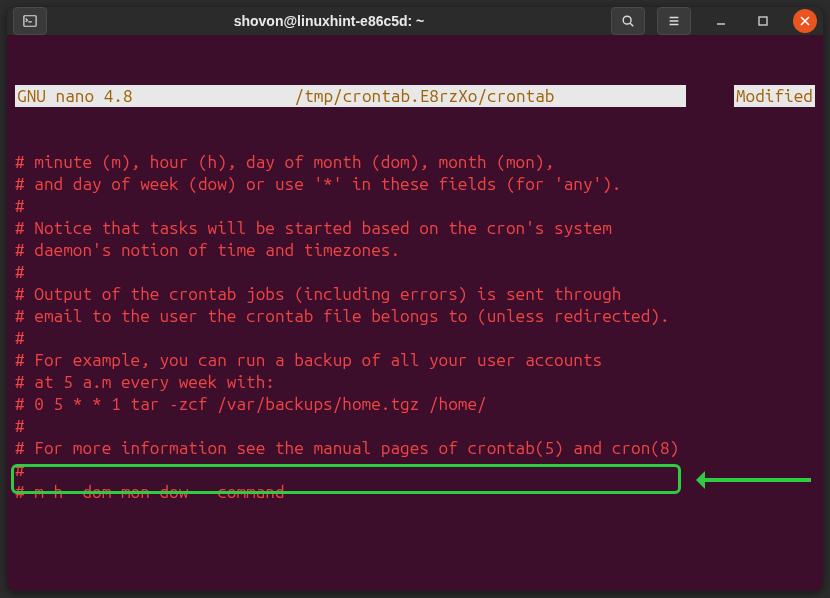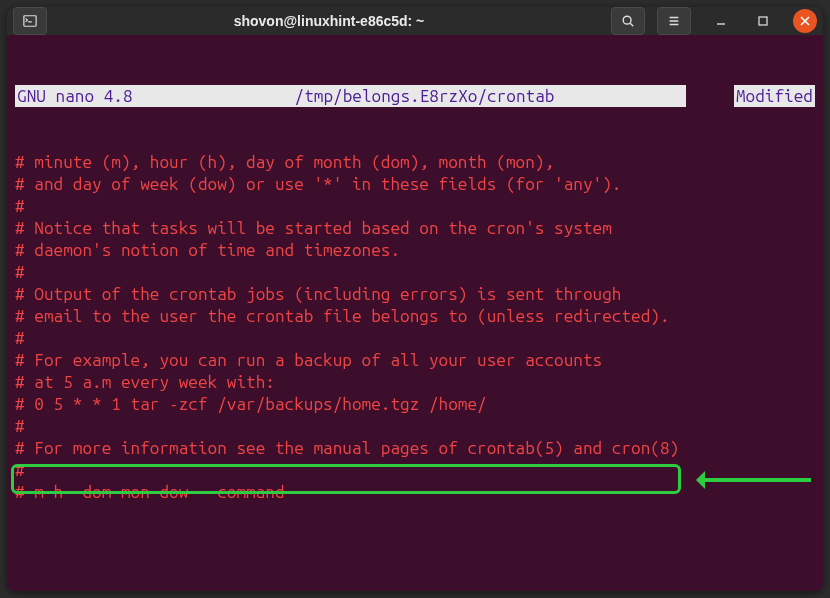--- a/index.html
+++ b/index.html
@@ -68,21 +68,21 @@
     color: #eeeeee;
     padding: 6px 8px 4px 8px;
     white-space: pre;
     position: relative;
   }
   .status-line {
     display: flex;
   }
   .status-line .inv {
     background: #e8e8e8;
-    color: #4c1d95;
+    color: #a16207;
   }
   .status-left { padding: 0 2px; }
   .status-spacer1 { width: 160px; }
   .status-file { flex: 0 0 auto; }
   .status-spacer2 { flex: 1; }
   .status-right { padding: 0 2px; margin-left: 48px; }
   .comment { color: #ef4444; }
   .hl-box {
     position: absolute;
     border: 3px solid #2ecc40;
@@ -140,21 +140,21 @@
       <svg width="10" height="10" viewBox="0 0 10 10" stroke="#fff" stroke-width="1.6">
           <path d="M1 1 L9 9 M9 1 L1 9"></path>
         </svg>
     </div>
   </div>
 
   <div class="term">
     <div class="status-line">
       <span class="inv status-left">GNU nano 4.8</span>
       <span class="inv status-spacer1"> </span>
-      <span class="inv status-file">/tmp/belongs.E8rzXo/crontab</span>
+      <span class="inv status-file">/tmp/crontab.E8rzXo/crontab</span>
       <span class="inv status-spacer2"> </span>
       <span class="inv status-right">Modified</span>
     </div>
     <div id="editor-lines"><div class="comment"># minute (m), hour (h), day of month (dom), month (mon),</div><div class="comment"># and day of week (dow) or use '*' in these fields (for 'any').</div><div class="comment">#</div><div class="comment"># Notice that tasks will be started based on the cron's system</div><div class="comment"># daemon's notion of time and timezones.</div><div class="comment">#</div><div class="comment"># Output of the crontab jobs (including errors) is sent through</div><div class="comment"># email to the user the crontab file belongs to (unless redirected).</div><div class="comment">#</div><div class="comment"># For example, you can run a backup of all your user accounts</div><div class="comment"># at 5 a.m every week with:</div><div class="comment"># 0 5 * * 1 tar -zcf /var/backups/home.tgz /home/</div><div class="comment">#</div><div class="comment"># For more information see the manual pages of crontab(5) and cron(8)</div><div class="comment">#</div><div class="comment"># m h  dom mon dow   command</div></div>
     
 
     <div class="hl-box" style="left:4px;top:429px;width:670px;height:30px;"></div>
     <div class="arrow-line" style="left:692px;top:443px;width:112px;"></div>
   </div>
 

